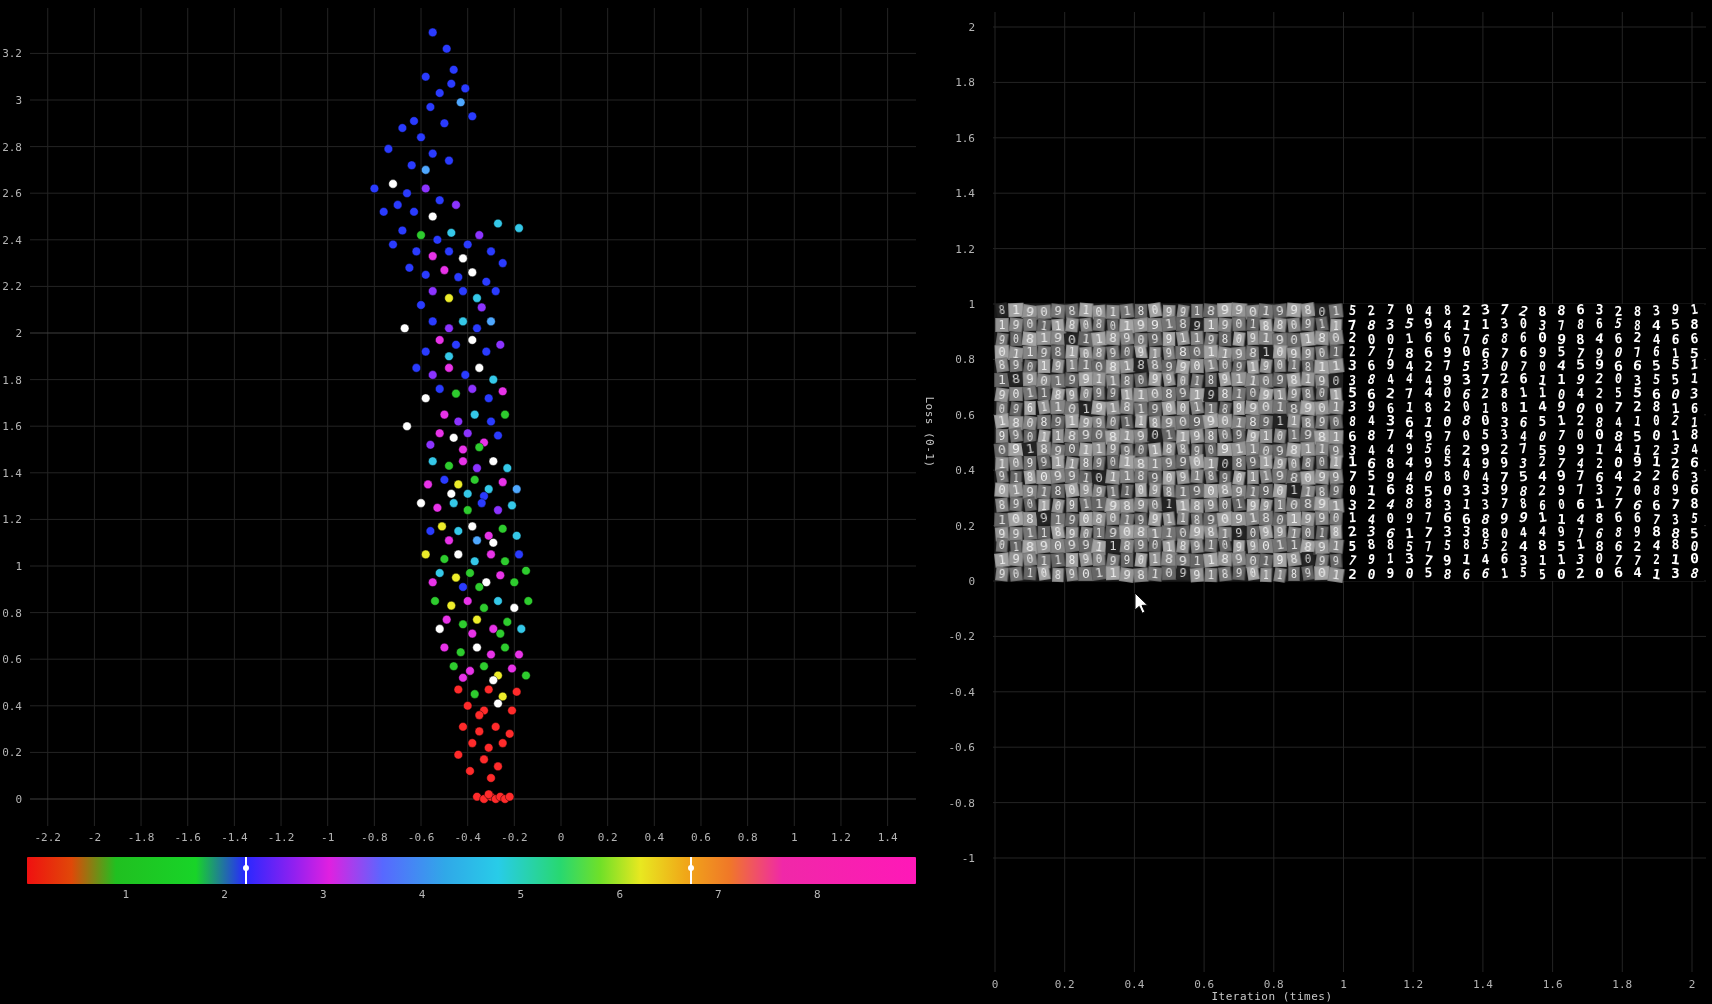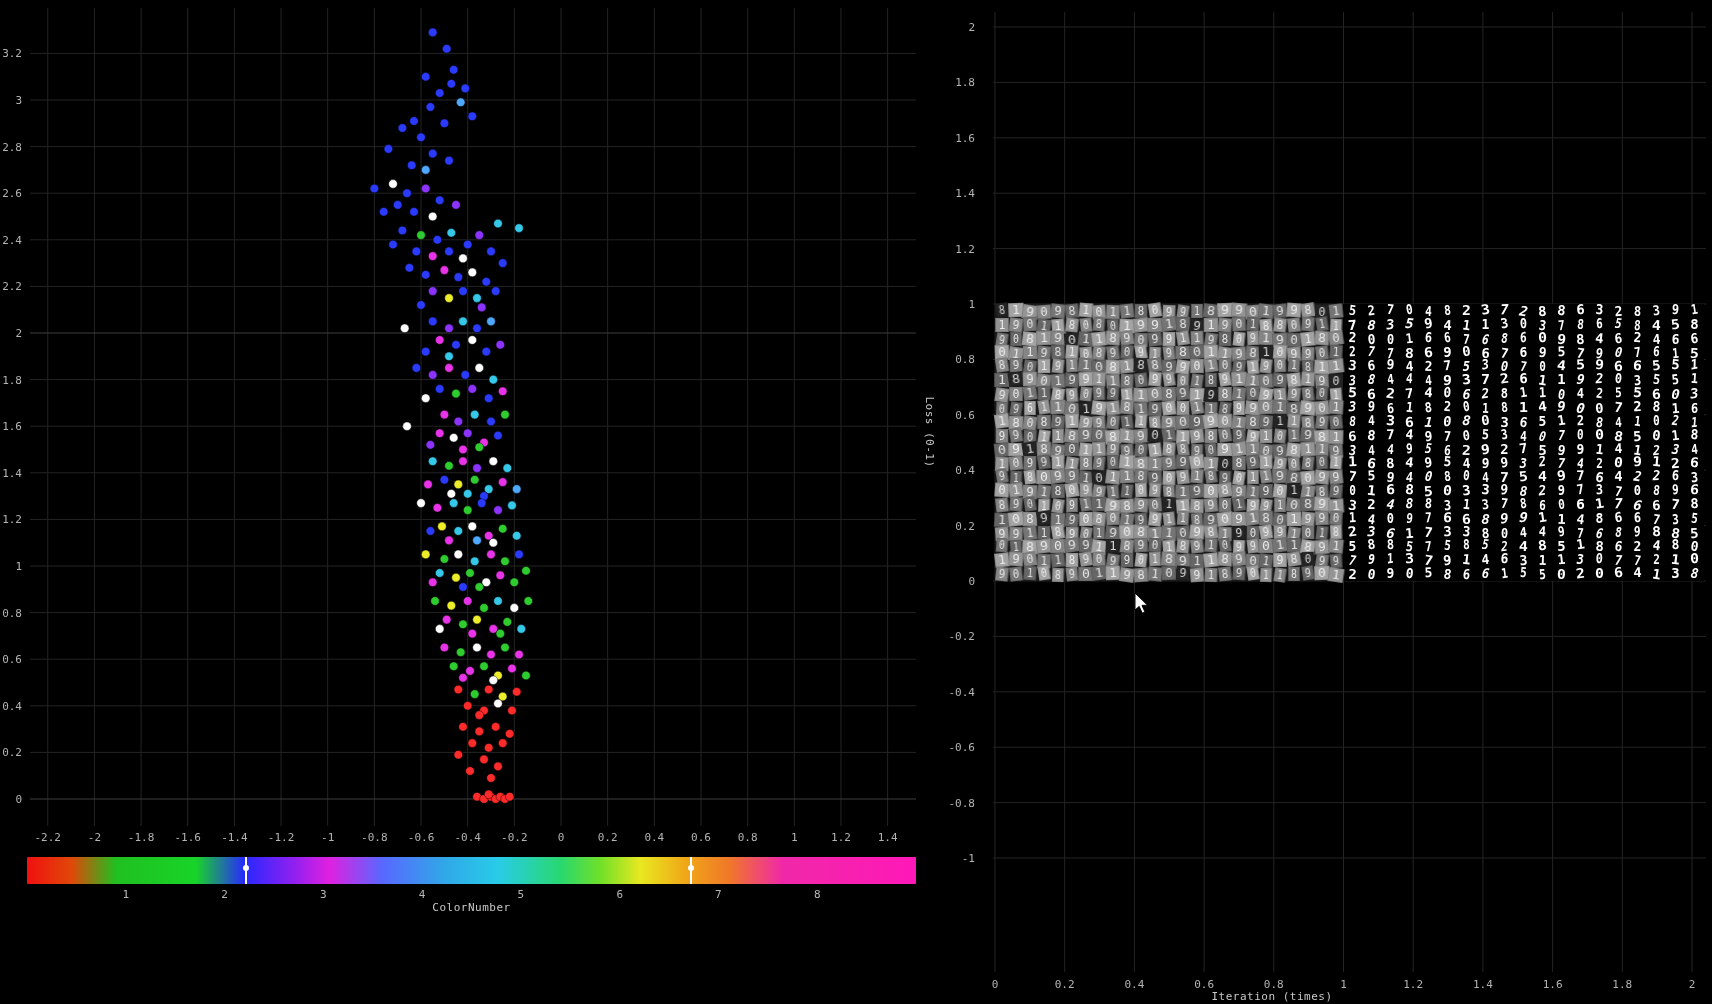--- a/index.html
+++ b/index.html
@@ -380,21 +380,20 @@
     <div id="colorbar-markers">
         <div class="cb-marker" style="left: 217.8px;">
           <div class="dot"></div>
         </div>
         <div class="cb-marker" style="left: 663.2px;">
           <div class="dot"></div>
         </div>
       </div>
   </div>
 
-  <div class="axis-label" id="colorbar-label">ColorNumber</div>
 
   <div class="axis-label" id="right-ylabel">Loss (0-1)</div>
   <div class="axis-label" id="right-xlabel">Iteration (times)</div>
 
   <div id="digit-grid">
     <div id="gan-block" style="grid-template-columns: repeat(25, 1fr);">
         <span class="digit-cell gan-cell" style="transform: translateY(-1px) rotate(-8.8deg) scaleX(0.82); background: rgb(36, 36, 36);">8</span>
         <span class="digit-cell gan-cell" style="transform: translateY(-1px) rotate(-2.2deg) scaleX(1.1); background: rgb(163, 163, 163);">1</span>
         <span class="digit-cell gan-cell" style="transform: translateY(1px) rotate(8.8deg) scaleX(1.1); background: rgb(148, 148, 148);">9</span>
         <span class="digit-cell gan-cell" style="transform: translateY(1px) rotate(-4.4deg) scaleX(1.03); background: rgb(133, 133, 133);">0</span>

